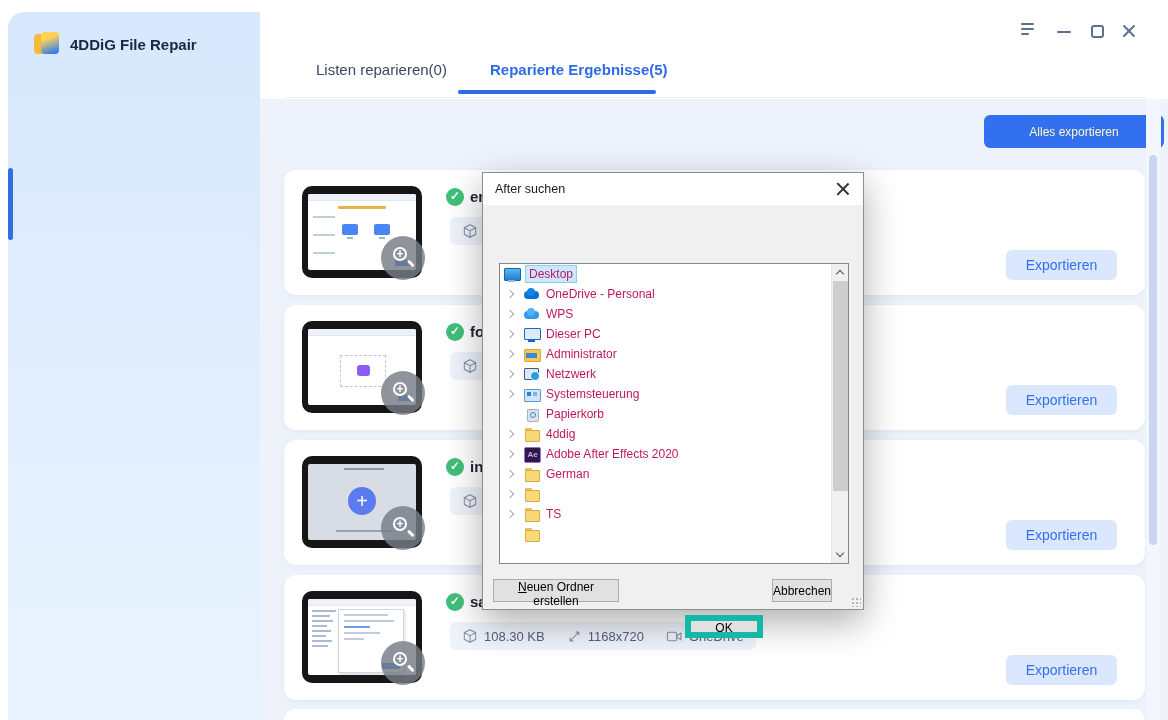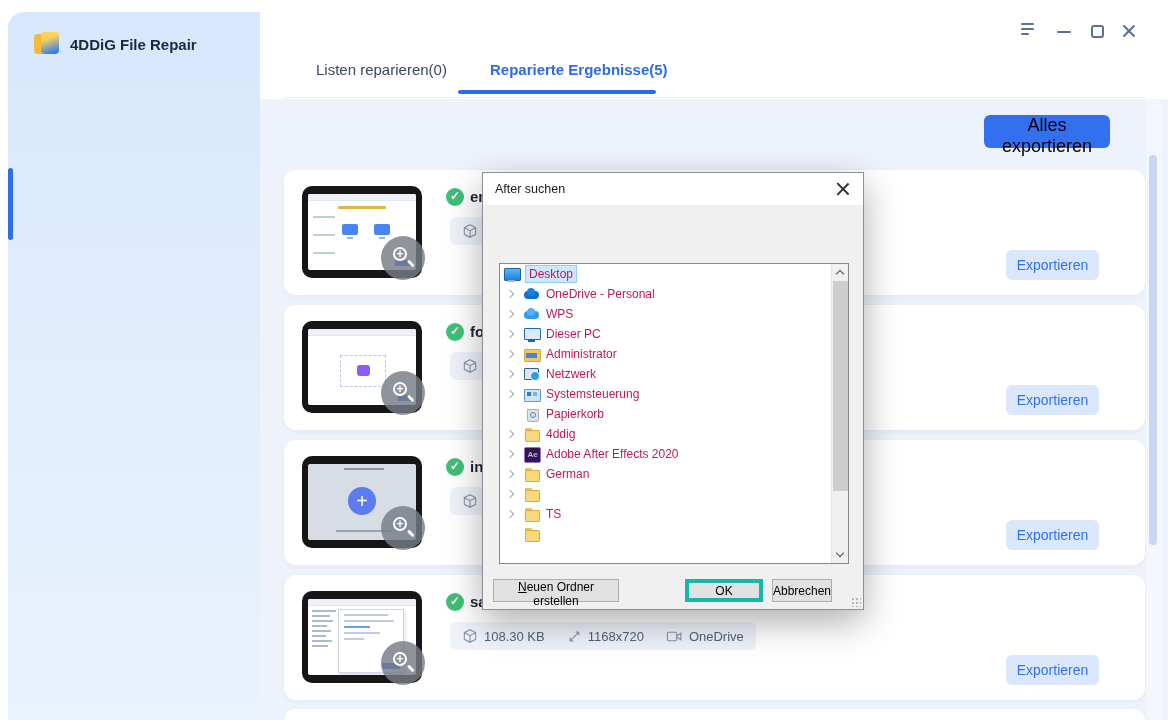--- a/index.html
+++ b/index.html
@@ -45,22 +45,22 @@
   .winctl { position:absolute; top:22px; z-index:3; cursor:pointer; }
   .ic-menu { left:1021px; width:13px; height:12px; }
   .ic-menu::before { content:""; position:absolute; left:0; top:1px; width:13px; height:2px; background:#5d6f92; box-shadow:0 5px 0 #5d6f92; border-radius:1px; }
   .ic-menu::after  { content:""; position:absolute; left:0; top:11px; width:8px; height:2px; background:#5d6f92; border-radius:1px; }
   .ic-min { left:1057px; top:31px; width:14px; height:2px; background:#5d6f92; border-radius:1px; }
   .ic-max { left:1091px; top:25px; width:13px; height:13px; border:2px solid #5d6f92; border-radius:3px; }
   .ic-close { left:1122px; top:24px; width:14px; height:14px; }
   .ic-close::before,.ic-close::after { content:""; position:absolute; left:6px; top:-1px; width:2px; height:16px; background:#5d6f92; border-radius:1px; }
   .ic-close::before { transform:rotate(45deg); } .ic-close::after { transform:rotate(-45deg); }
 
-  .export-all { position:absolute; left:984px; top:115px; width:126px; height:33px; background:#3370f0;
-                color:#000000; font-size:18px; border:none; border-radius:6px; cursor:pointer; z-index:2;
+  .export-all { position:absolute; left:984px; top:115px; width:180px; height:33px; background:#3370f0;
+                color:#fef9c3; font-size:12px; border:none; border-radius:6px; cursor:pointer; z-index:2;
                 font-family:"Liberation Sans",sans-serif; }
 
   
   .card { position:absolute; left:284px; width:861px; height:125px; background:#fff; border-radius:12px;
           box-shadow:0 2px 6px rgba(90,120,190,.07); z-index:2; }
   .card.partial { top:709px; height:11px; border-radius:12px 12px 0 0; }
 
   .thumb { position:absolute; left:18px; top:16px; width:120px; height:92px; background:#161616;
            border-radius:10px; cursor:pointer; }
   .shot { position:absolute; left:6px; right:6px; top:8px; bottom:8px; background:#fff; border-radius:2px; overflow:hidden; }
@@ -98,21 +98,21 @@
 
   .check { position:absolute; left:162px; top:18px; width:18px; height:18px; border-radius:50%; background:#3fbf77; }
   .check::after { content:"✓"; position:absolute; left:0; right:0; top:1px; text-align:center; color:#fff; font-size:12px; font-weight:700; }
   .fname { position:absolute; left:186px; top:18px; font-size:15px; font-weight:700; color:#1c2434; white-space:nowrap; }
 
   .chip { position:absolute; left:166px; top:47px; height:28px; background:#eef2fa; border-radius:6px;
           display:flex; align-items:center; gap:6px; padding:0 12px; font-size:13px; color:#55607a; white-space:nowrap; }
   .chip svg { flex:none; }
   .chip .sep { width:10px; }
 
-  .export-btn { position:absolute; left:722px; top:80px; width:93px; height:30px; background:#dbe7fc;
+  .export-btn { position:absolute; left:722px; top:80px; width:111px; height:30px; background:#dbe7fc;
                 color:#3370f0; font-size:14px; border:none; border-radius:6px; cursor:pointer;
                 font-family:"Liberation Sans",sans-serif; }
 
   
   .main-scroll { position:absolute; left:1146px; top:99px; width:15px; bottom:0; background:#f3f7fd; z-index:2; }
   .main-thumb { position:absolute; left:1149px; top:155px; width:8px; height:390px; border-radius:4px; background:#c9d6ef; z-index:3; cursor:pointer; }
 
   
   .dialog { position:absolute; left:482px; top:172px; width:382px; height:438px; background:#f0f0f0;
             border:1px solid #8a8f98; box-shadow:0 12px 34px rgba(0,0,0,.32); z-index:50; font-size:12px; }
@@ -162,21 +162,21 @@
   .tsb-up { top:0; } .tsb-dn { bottom:0; }
   .tsb-up::after { content:""; position:absolute; left:5px; top:7px; width:5px; height:5px; border-left:1.5px solid #505050; border-top:1.5px solid #505050; transform:rotate(45deg); }
   .tsb-dn::after { content:""; position:absolute; left:5px; top:4px; width:5px; height:5px; border-right:1.5px solid #505050; border-bottom:1.5px solid #505050; transform:rotate(45deg); }
   .tsb-thumb { position:absolute; left:1px; top:17px; width:15px; height:210px; background:#cdcdcd; cursor:pointer; }
 
   .dlg-btn { position:absolute; top:406px; height:23px; background:#e1e1e1; border:1px solid #adadad;
              font-size:12px; color:#000; cursor:pointer; font-family:"Liberation Sans",sans-serif; }
   .dlg-btn span { display:block; }
   .btn-newfolder { left:10px; width:126px; }
   .btn-newfolder span::first-letter { text-decoration:underline; }
-  .btn-ok { left:202px; width:78px; border:4px solid #14b8a6; }
+  .btn-ok { left:202px; width:78px; border:6px solid #14b8a6;margin-top:36px; }
   .btn-cancel { left:289px; width:60px;text-align:right; }
   .grip { position:absolute; right:2px; bottom:2px; width:10px; height:10px;
           background:radial-gradient(circle at 2px 2px,#b5b5b5 1px,transparent 1.2px); background-size:4px 4px; }
 </style>
 </head>
 <body>
 
 <div class="main"></div>
 <div class="content-bg"></div>
 

